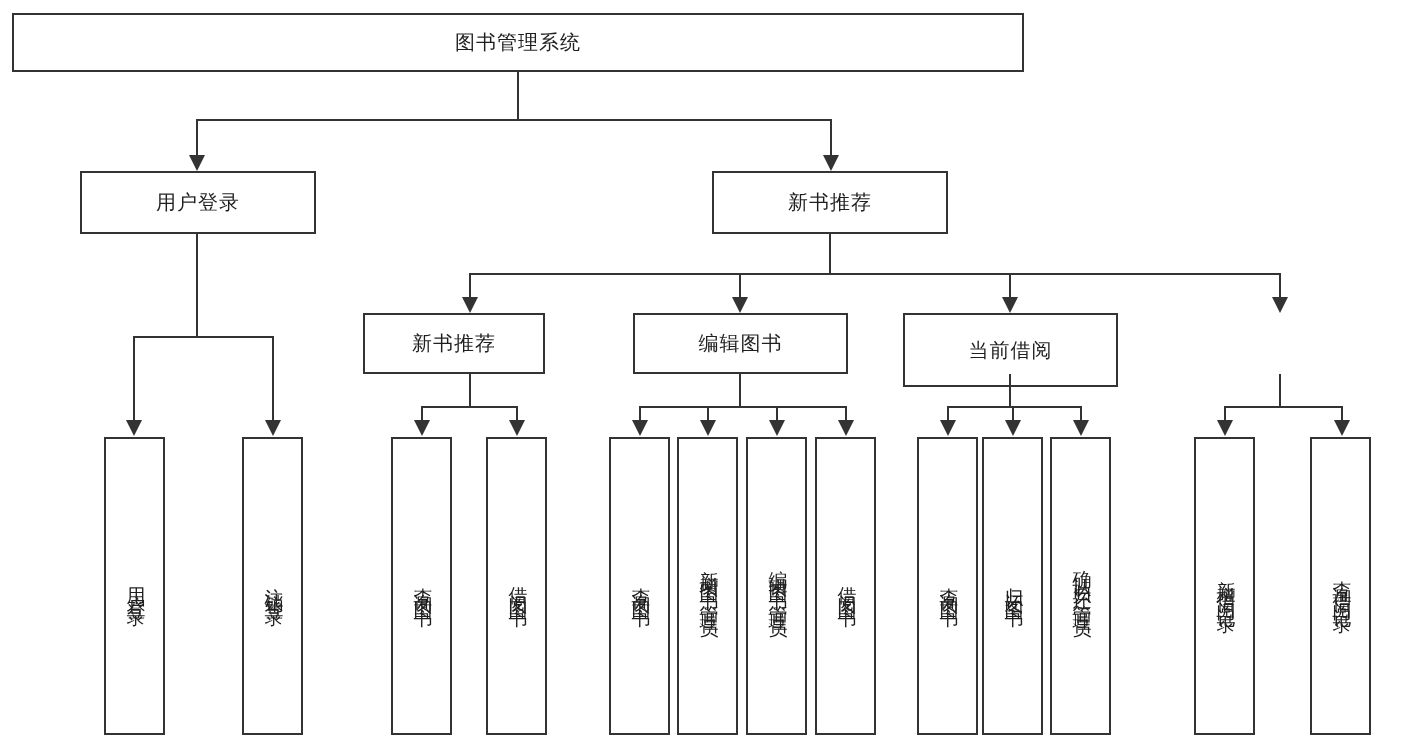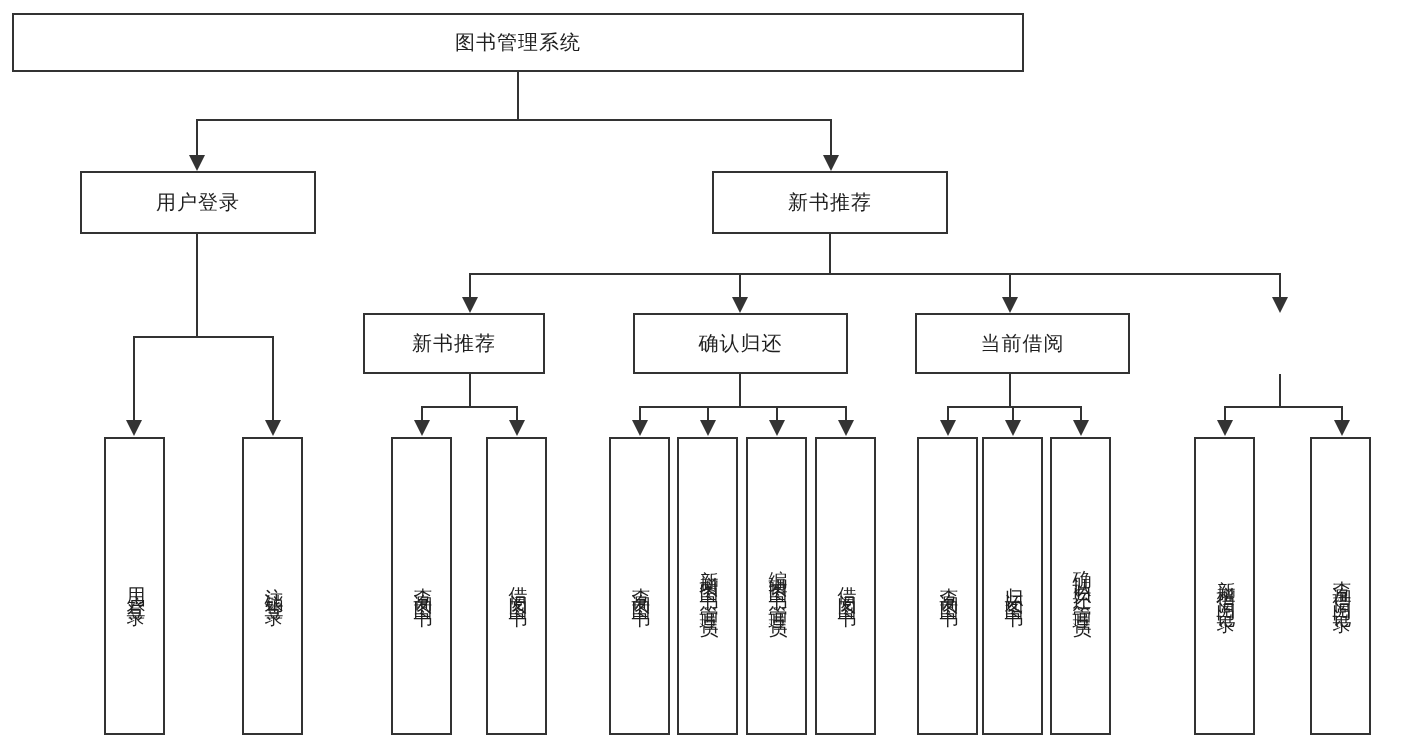--- a/index.html
+++ b/index.html
@@ -93,23 +93,23 @@
   <div class="ah" style="left:732px;top:297px;"></div>
   <div class="vl" style="left:1009px;top:273px;height:25px;"></div>
   <div class="ah" style="left:1002px;top:297px;"></div>
   <div class="vl" style="left:1279px;top:273px;height:25px;"></div>
   <div class="ah" style="left:1272px;top:297px;"></div>
 
   <div class="nbox" style="left:363px;top:313px;width:182px;height:61px;">
     <span>新书推荐</span>
   </div>
   <div class="nbox" style="left:633px;top:313px;width:215px;height:61px;">
-    <span>确认归还</span>
+    <span>编辑图书</span>
   </div>
-  <div class="nbox" style="left:903px;top:313px;width:215px;height:61px;margin-left:12px;">
+  <div class="nbox" style="left:903px;top:313px;width:215px;height:74px;">
     <span>当前借阅</span>
   </div>
 
   <div class="vl" style="left:469px;top:374px;height:34px;"></div>
   <div class="hl" style="left:421px;top:406px;width:97px;"></div>
   <div class="vl" style="left:421px;top:406px;height:15px;"></div>
   <div class="ah" style="left:414px;top:420px;"></div>
   <div class="vl" style="left:516px;top:406px;height:15px;"></div>
   <div class="ah" style="left:509px;top:420px;"></div>
 

